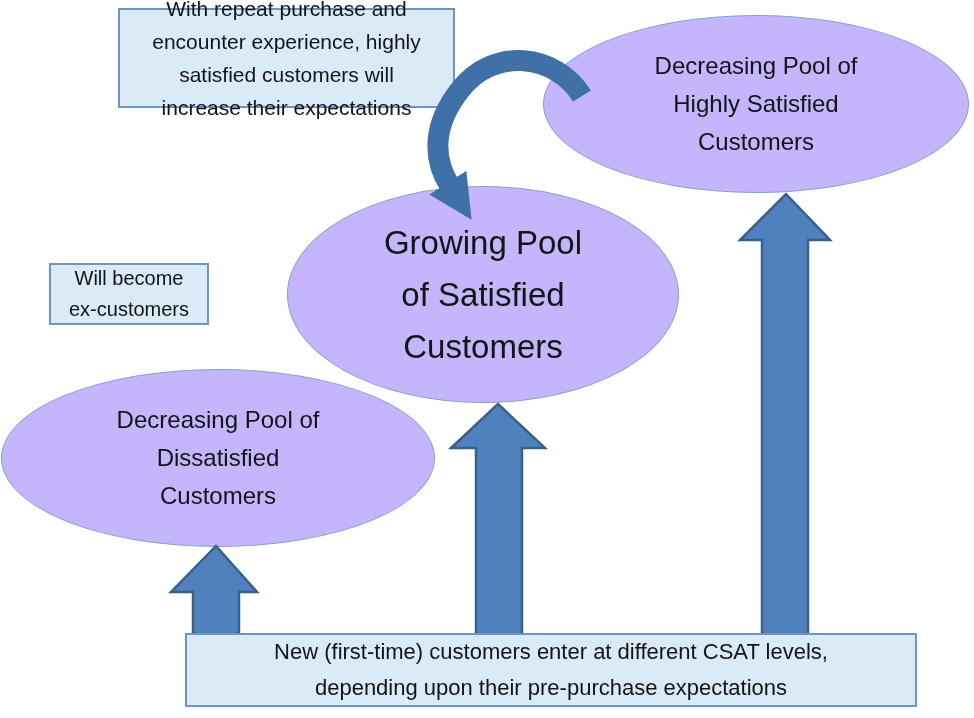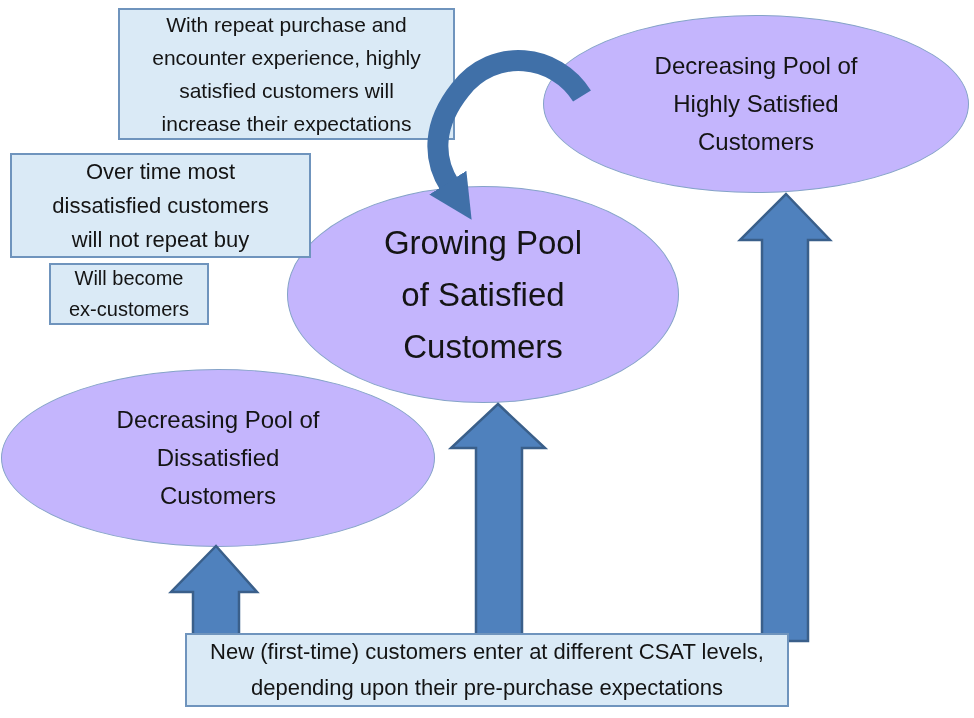--- a/index.html
+++ b/index.html
@@ -42,24 +42,24 @@
     position: absolute;
     background: #daeaf6;
     border: 2px solid #6f94bd;
     box-sizing: border-box;
     display: flex;
     align-items: center;
     justify-content: center;
     text-align: center;
     white-space: pre-line;
   }
-  .b-expect   { left: 118px; top: 8px;   width: 337px; height: 132px; font-size: 21px; line-height: 33px; }
+  .b-expect   { left: 118px; top: 8px;   width: 337px; height: 100px; font-size: 21px; line-height: 33px; }
   .b-overtime { left: 10px;  top: 153px; width: 301px; height: 105px; font-size: 22px; line-height: 34px; }
   .b-ex       { left: 30px;  top: 263px; width: 160px; height: 62px;  font-size: 20px; line-height: 31px; margin-left: 19px; }
-  .b-new      { left: 185px; top: 633px; width: 604px; height: 74px;  font-size: 22px; line-height: 36px; }
+  .b-new      { left: 185px; top: 633px; width: 732px; height: 74px;  font-size: 22px; line-height: 36px; }
   
   .arrows {
     position: absolute;
     left: 0; top: 0;
     width: 974px;
     height: 718px;
     pointer-events: none;
   }
   .block-arrow {
     fill: #4f81bd;
@@ -93,23 +93,20 @@
     <div class="ellipse-text">Decreasing Pool of
 Dissatisfied
 Customers</div>
   </div>
 
   <div class="box b-expect">With repeat purchase and
 encounter experience, highly
 satisfied customers will
 increase their expectations</div>
 
-  <div class="box b-overtime">Over time most
-dissatisfied customers
-will not repeat buy</div>
 
   <div class="box b-ex">Will become
 ex-customers</div>
 
   <svg class="arrows" viewBox="0 0 974 718" xmlns="http://www.w3.org/2000/svg">
     <defs>
       <marker id="ah" markerUnits="userSpaceOnUse" markerWidth="48" markerHeight="44" refX="4" refY="22" orient="auto">
         <path d="M0,0 L44,22 L0,44 z" fill="#4070a8"></path>
       </marker>
     </defs>

